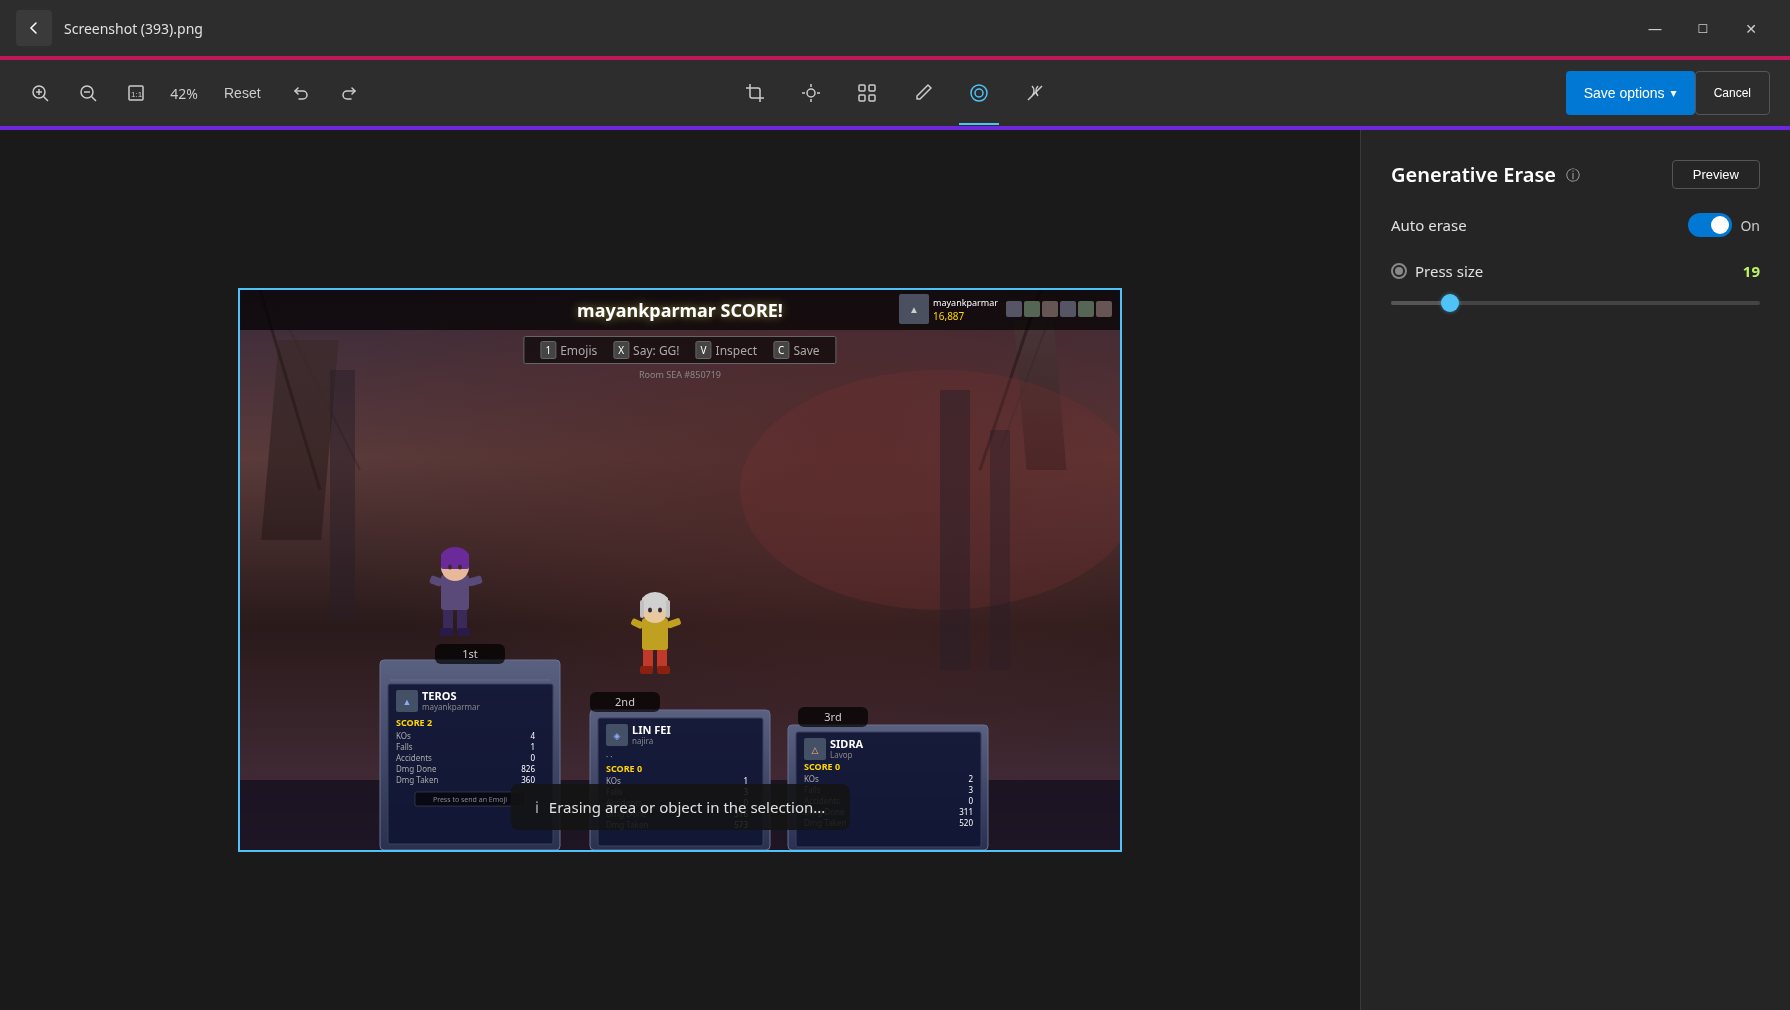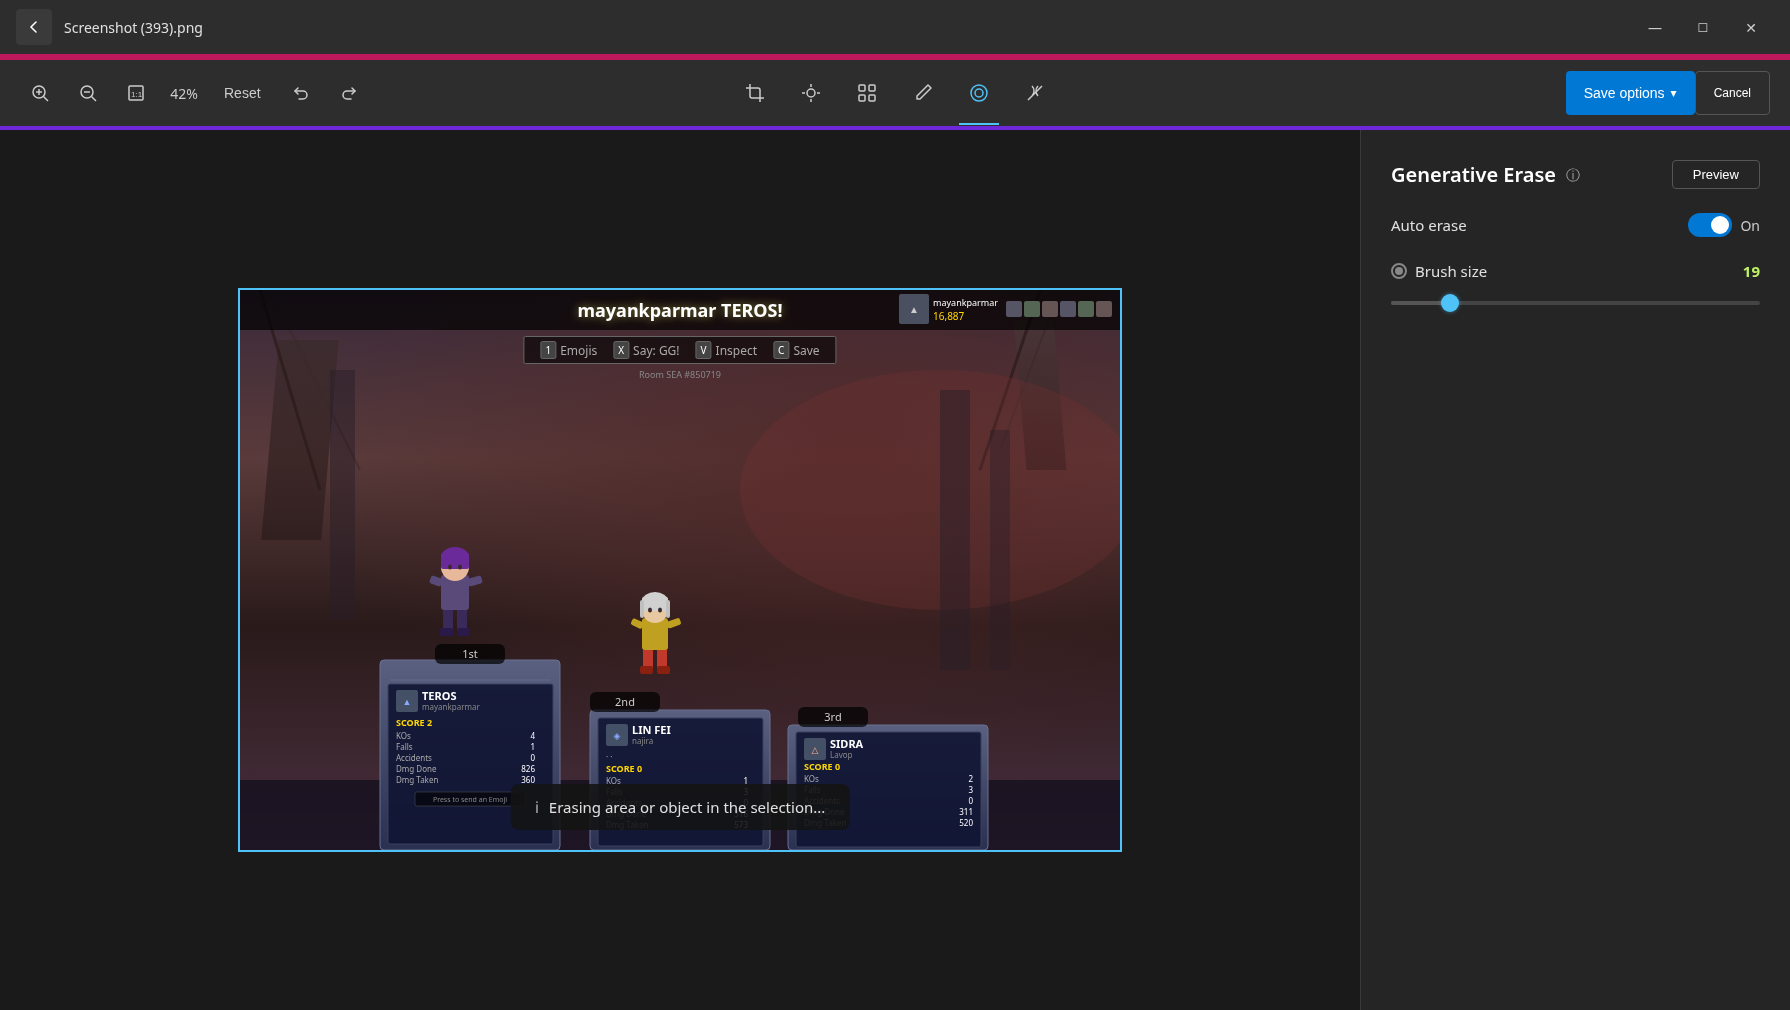--- a/index.html
+++ b/index.html
@@ -13,21 +13,21 @@
     }
 
     
     .titlebar {
       display: flex;
       align-items: center;
       height: 60px;
       background: #2d2d2d;
       padding: 0 16px;
       gap: 12px;
-      border-bottom: 6px solid #be185d;
+      border-bottom: 4px solid #be185d;
     }
     .titlebar-back {
       width: 36px; height: 36px;
       display: flex; align-items: center; justify-content: center;
       background: #3a3a3a;
       border-radius: 4px;
       cursor: pointer;
       color: #fff;
       font-size: 18px;
     }
@@ -548,21 +548,21 @@
 
             <ellipse cx="700" cy="200" rx="200" ry="120" fill="rgba(120,50,50,0.3)"></ellipse>
 
             <rect x="700" y="100" width="30" height="280" fill="rgba(40,30,40,0.5)"></rect>
             <rect x="750" y="140" width="20" height="240" fill="rgba(40,30,40,0.4)"></rect>
             <rect x="90" y="80" width="25" height="250" fill="rgba(40,30,40,0.5)"></rect>
           </svg>
         </div>
 
         <div class="game-top-bar">
-          <span class="game-title">mayankparmar TEROS!</span>
+          <span class="game-title">mayankparmar SCORE!</span>
 
           <div class="game-player-info">
             <div class="player-avatar" style="background:#4a5060;font-size:10px;color:#ccc;font-weight:bold">▲</div>
             <div class="player-name-score">
               <span style="font-size:9px;color:#fff">mayankparmar</span>
               <span style="color:#ffd700;font-size:10px">16,887</span>
             </div>
 
             <div style="display:flex;gap:2px;margin-left:4px">
               <div style="width:16px;height:16px;background:#556;border-radius:2px"></div>
@@ -765,21 +765,21 @@
         </div>
         <span class="toggle-label">On</span>
       </div>
     </div>
 
     <div>
       <div class="brush-size-row">
         <div class="brush-radio">
           <div class="brush-radio-inner"></div>
         </div>
-        <span class="brush-size-label">Brush size</span>
+        <span class="brush-size-label">Press size</span>
         <span class="brush-size-value">19</span>
       </div>
       <div style="height: 12px;"></div>
       <div class="slider-container">
         <div class="slider-track">
           <div class="slider-fill"></div>
           <div class="slider-thumb"></div>
         </div>
       </div>
     </div>

